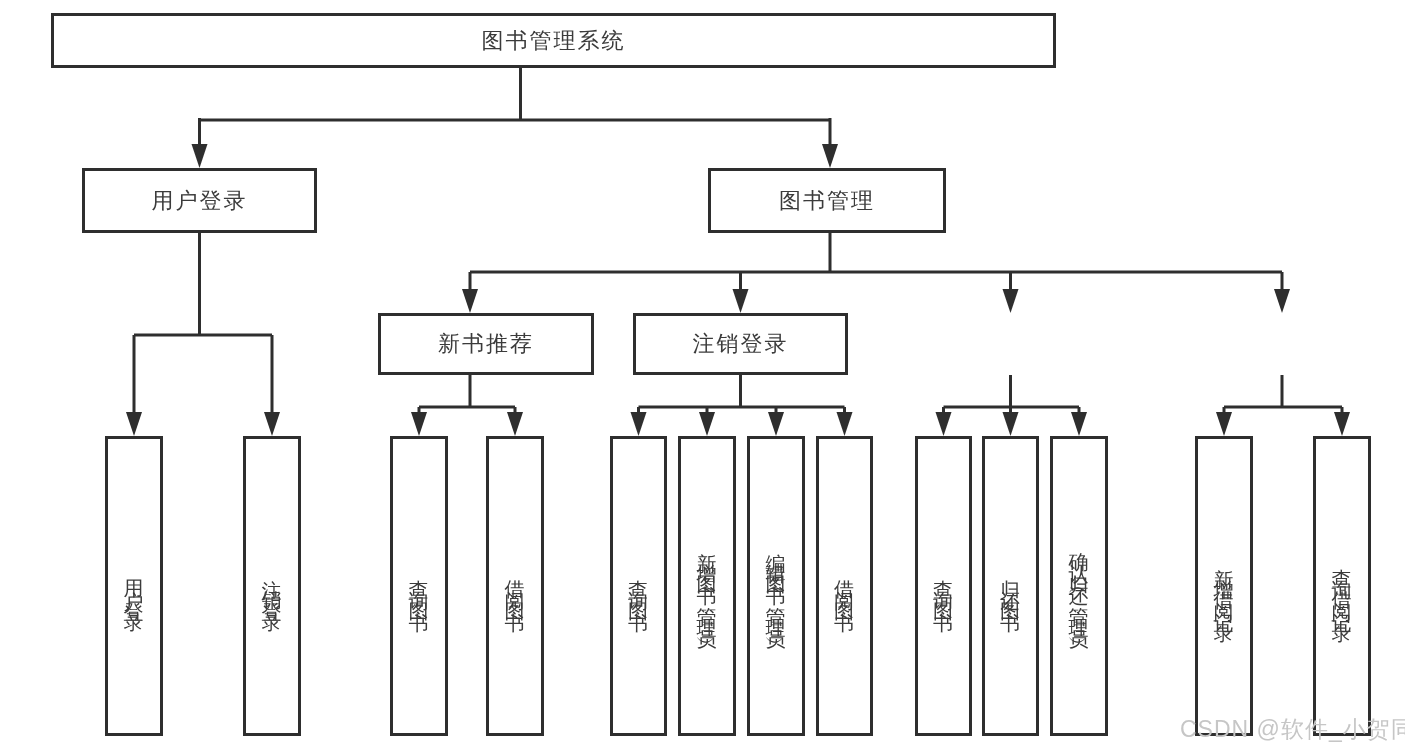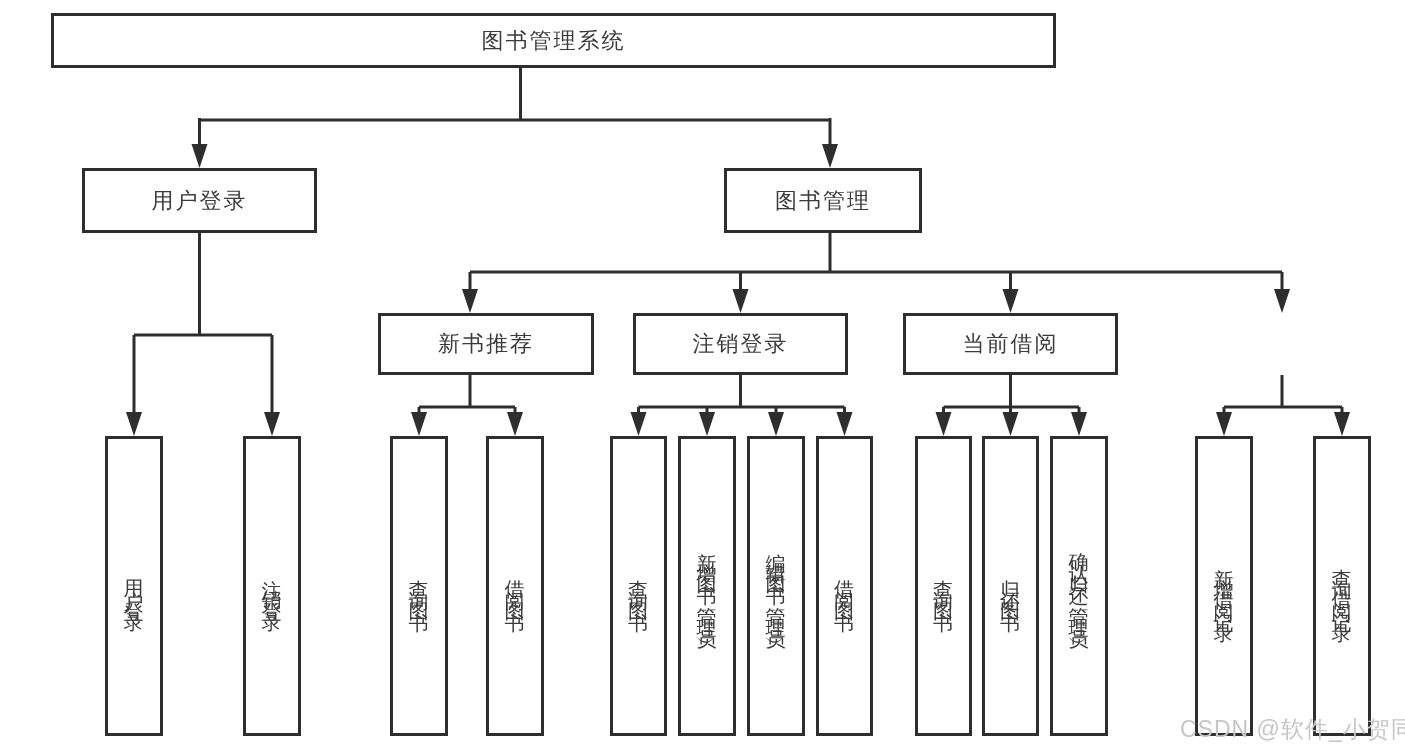--- a/index.html
+++ b/index.html
@@ -115,32 +115,29 @@
     </g>
   </svg>
 
   <div class="node h" style="left:20px; top:13px; width:1005px; height:55px;margin-left:31px;">
     <span>图书管理系统</span>
   </div>
 
   <div class="node h" style="left:82px; top:168px; width:235px; height:65px;">
     <span>用户登录</span>
   </div>
-  <div class="node h" style="left:724px; top:168px; width:198px; height:65px;">
+  <div class="node h" style="left:708px; top:168px; width:238px; height:65px;">
     <span>图书管理</span>
   </div>
 
   <div class="node h" style="left:378px; top:313px; width:216px; height:62px;">
     <span>新书推荐</span>
   </div>
   <div class="node h" style="left:633px; top:313px; width:215px; height:62px;">
     <span>注销登录</span>
-  </div>
-  <div class="node h" style="left:903px; top:313px; width:215px; height:62px;">
-    <span>当前借阅</span>
   </div>
 
   <div class="node v" style="left:105px; top:436px; width:58px; height:300px;">
     <span>用户登录</span>
   </div>
   <div class="node v" style="left:243px; top:436px; width:58px; height:300px;">
     <span>注销登录</span>
   </div>
 
   <div class="node v" style="left:390px; top:436px; width:58px; height:300px;">

